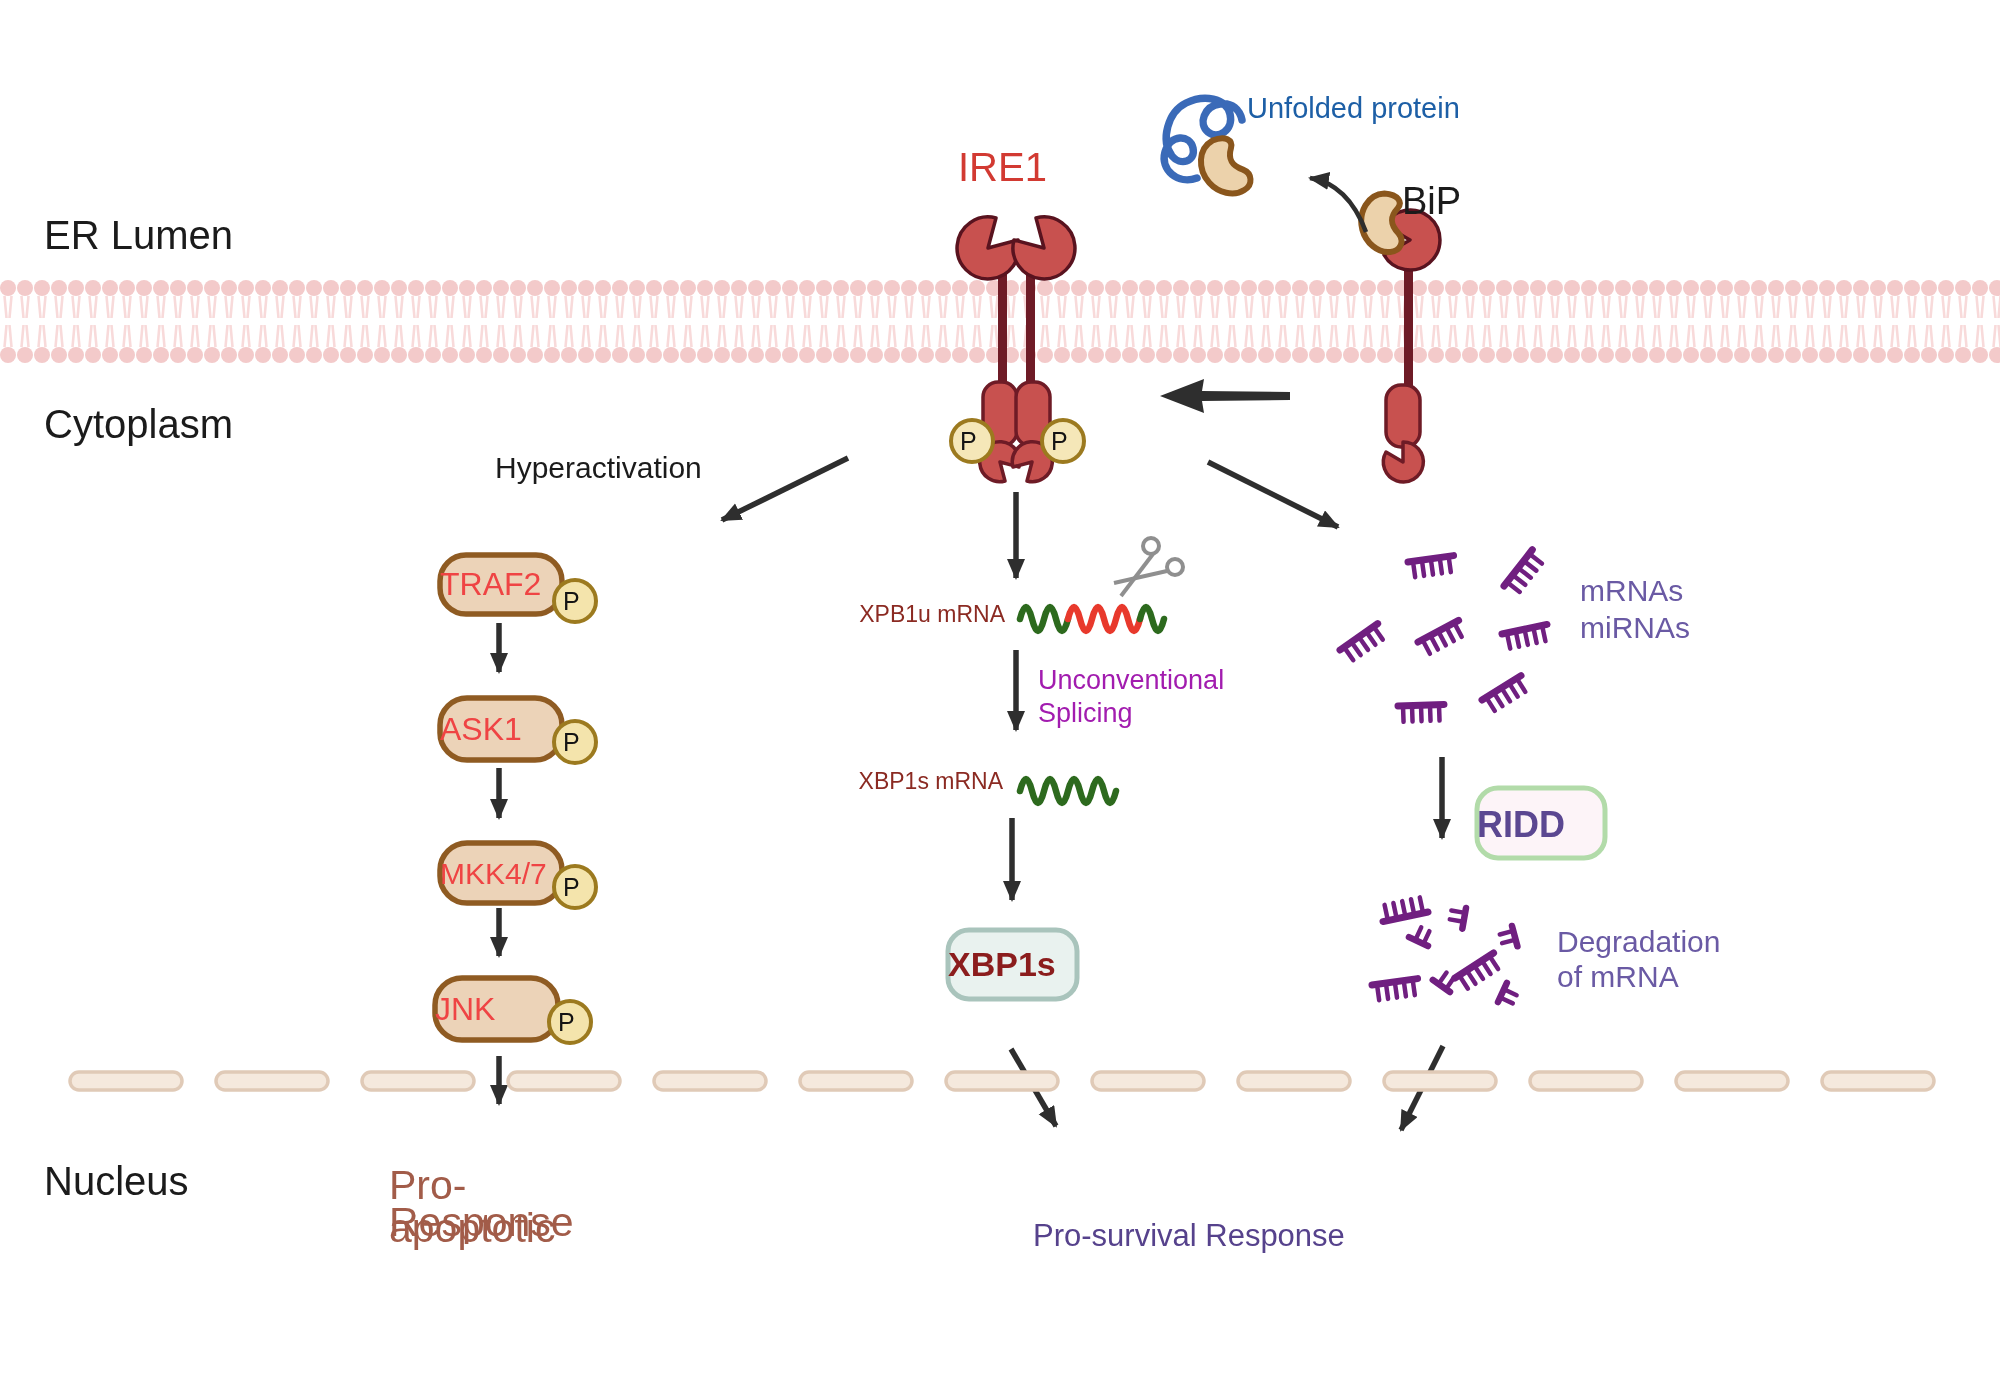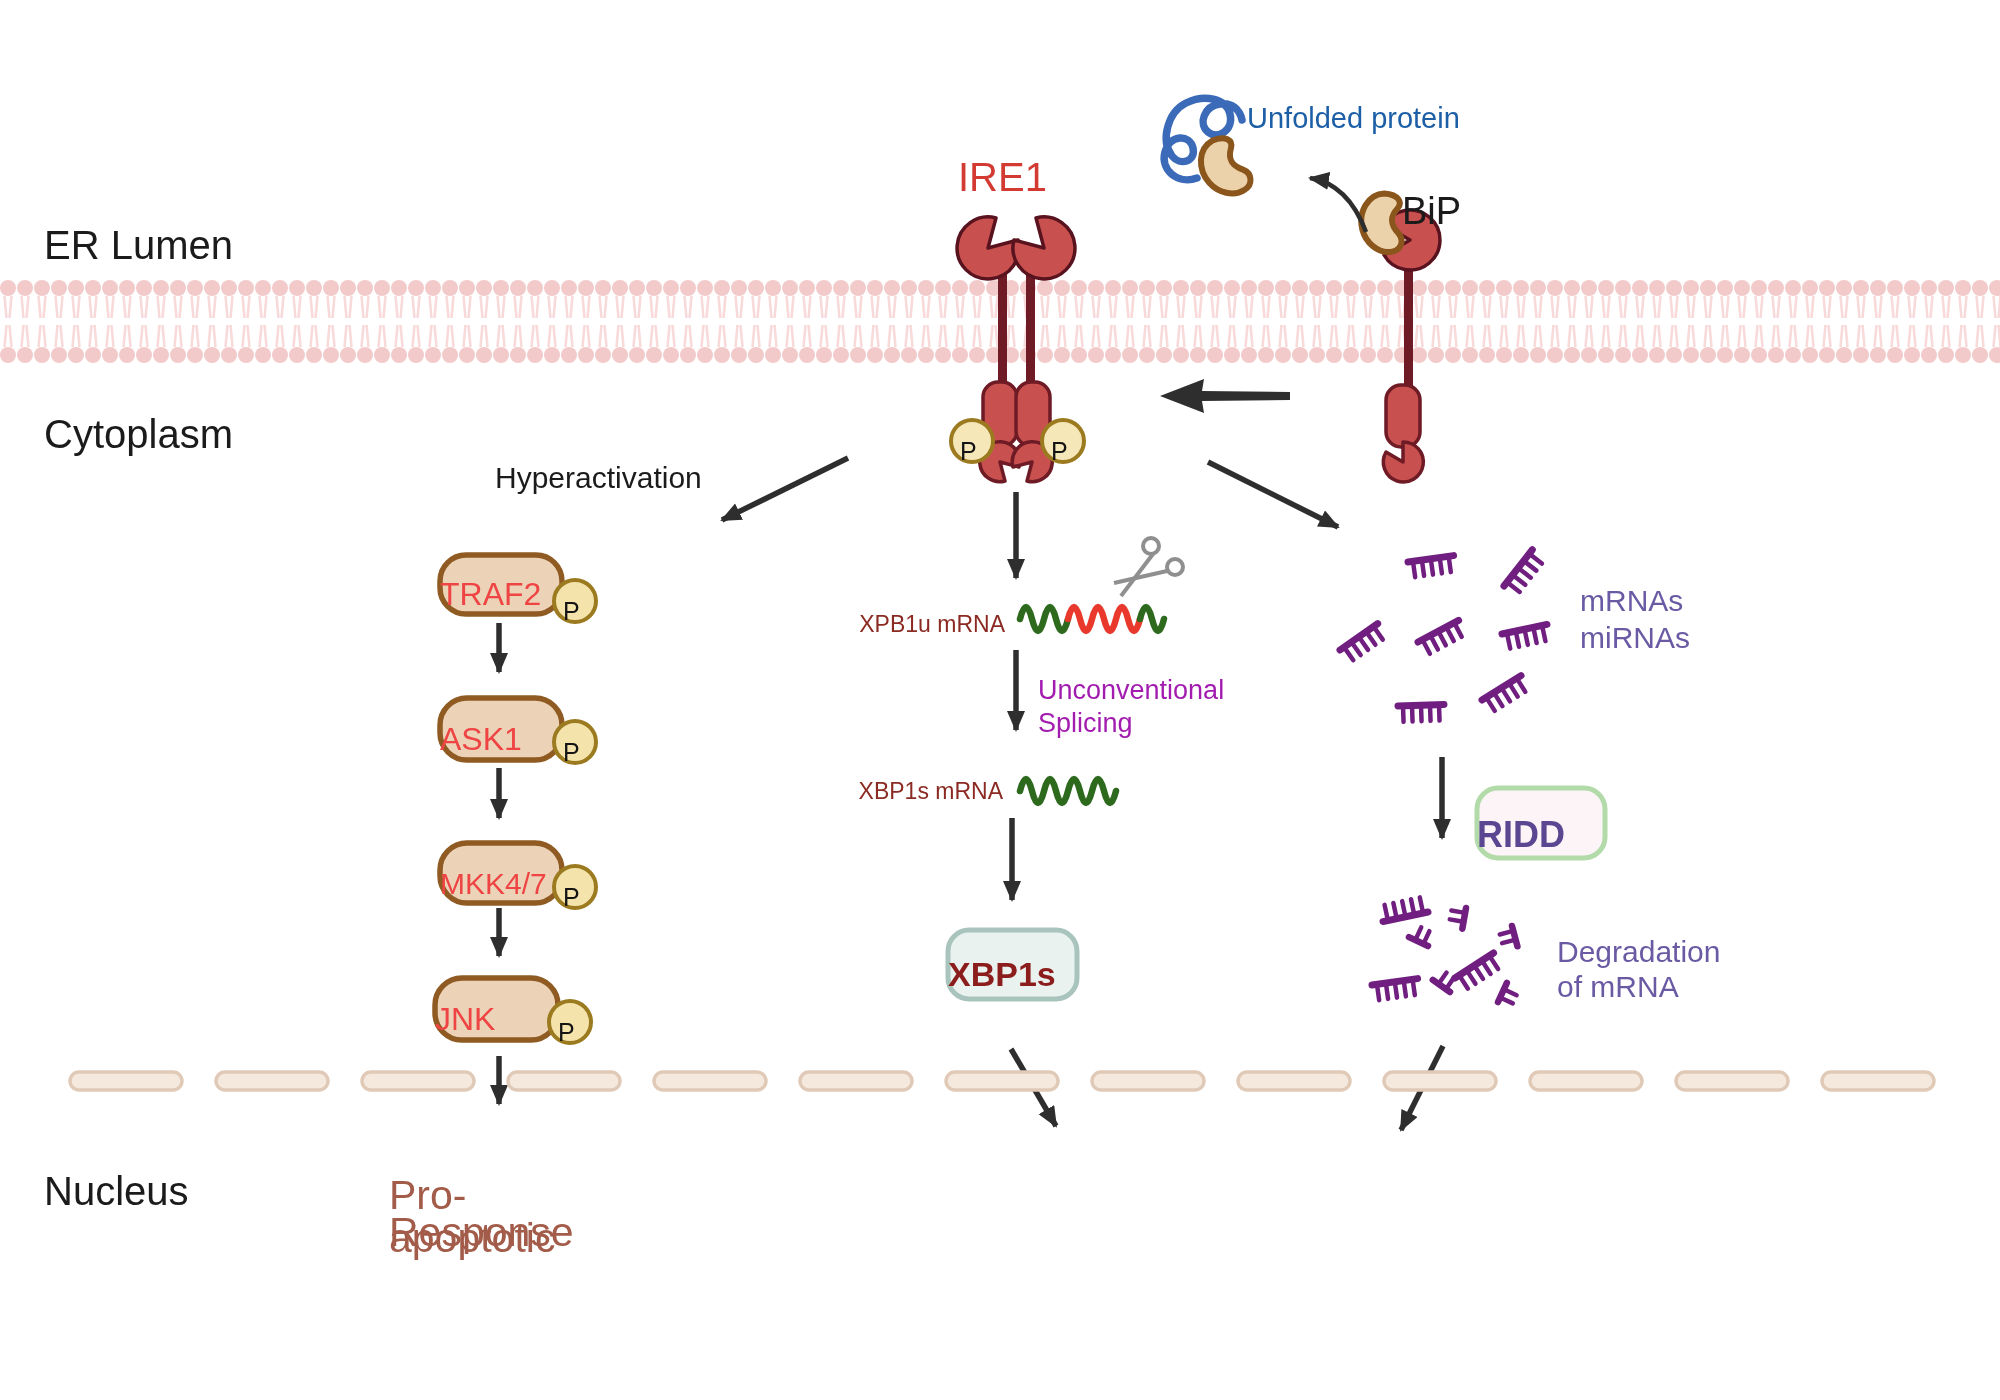--- a/index.html
+++ b/index.html
@@ -1,19 +1,19 @@
 <!DOCTYPE html>
 <html><head>
 <meta charset="utf-8">
 <style>
   html,body{margin:0;padding:0;background:#ffffff;}
   .stage{position:relative;width:2000px;height:1400px;background:#ffffff;overflow:hidden;
          font-family:"Liberation Sans","DejaVu Sans",sans-serif;}
   .stage svg{position:absolute;left:0;top:0;}
-  .lbl{position:absolute;line-height:1.05;white-space:nowrap;color:#1b1b1b;margin-top:10px;}
+  .lbl{position:absolute;line-height:1.05;white-space:nowrap;color:#1b1b1b;}
   .c{text-align:left;white-space:normal;}
   .r{text-align:right;}
   .big{font-size:40px;font-weight:500;}
   .blue{color:#1d5fa6;font-weight:500;font-size:29px;}
   .red{color:#d23a32;}
   .darkred{color:#8b2a22;font-weight:500;font-size:23px;}
   .purple{color:#6a5aa4;font-weight:500;font-size:30px;}
   .deeppurple{color:#56428c;font-weight:500;font-size:31px;}
   .brown{color:#a25c49;font-weight:500;font-size:41px;}
   .black27{font-size:27px;color:#a21caf;}
@@ -428,14 +428,15 @@
 <div class="lbl boxlbl-x c" style="left:948px;top:947px;width:129px">XBP1s</div>
 
 <div class="lbl purple" style="left:1580px;top:575px">mRNAs</div>
 <div class="lbl purple" style="left:1580px;top:612px">miRNAs</div>
 <div class="lbl boxlbl-r c" style="left:1477px;top:806px;width:128px">RIDD</div>
 <div class="lbl purple c" style="left:1557px;top:926px;width:220px">Degradation</div>
 <div class="lbl purple c" style="left:1557px;top:961px;width:220px">of mRNA</div>
 
 <div class="lbl brown c" style="left:389px;top:1164px;width:220px">Pro-apoptotic</div>
 <div class="lbl brown c" style="left:389px;top:1201px;width:220px">Response</div>
+<div class="lbl deeppurple c" style="left:1033px;top:1220px;width:360px">Pro-survival Response</div>
 
 </div>
 
 </body></html>

